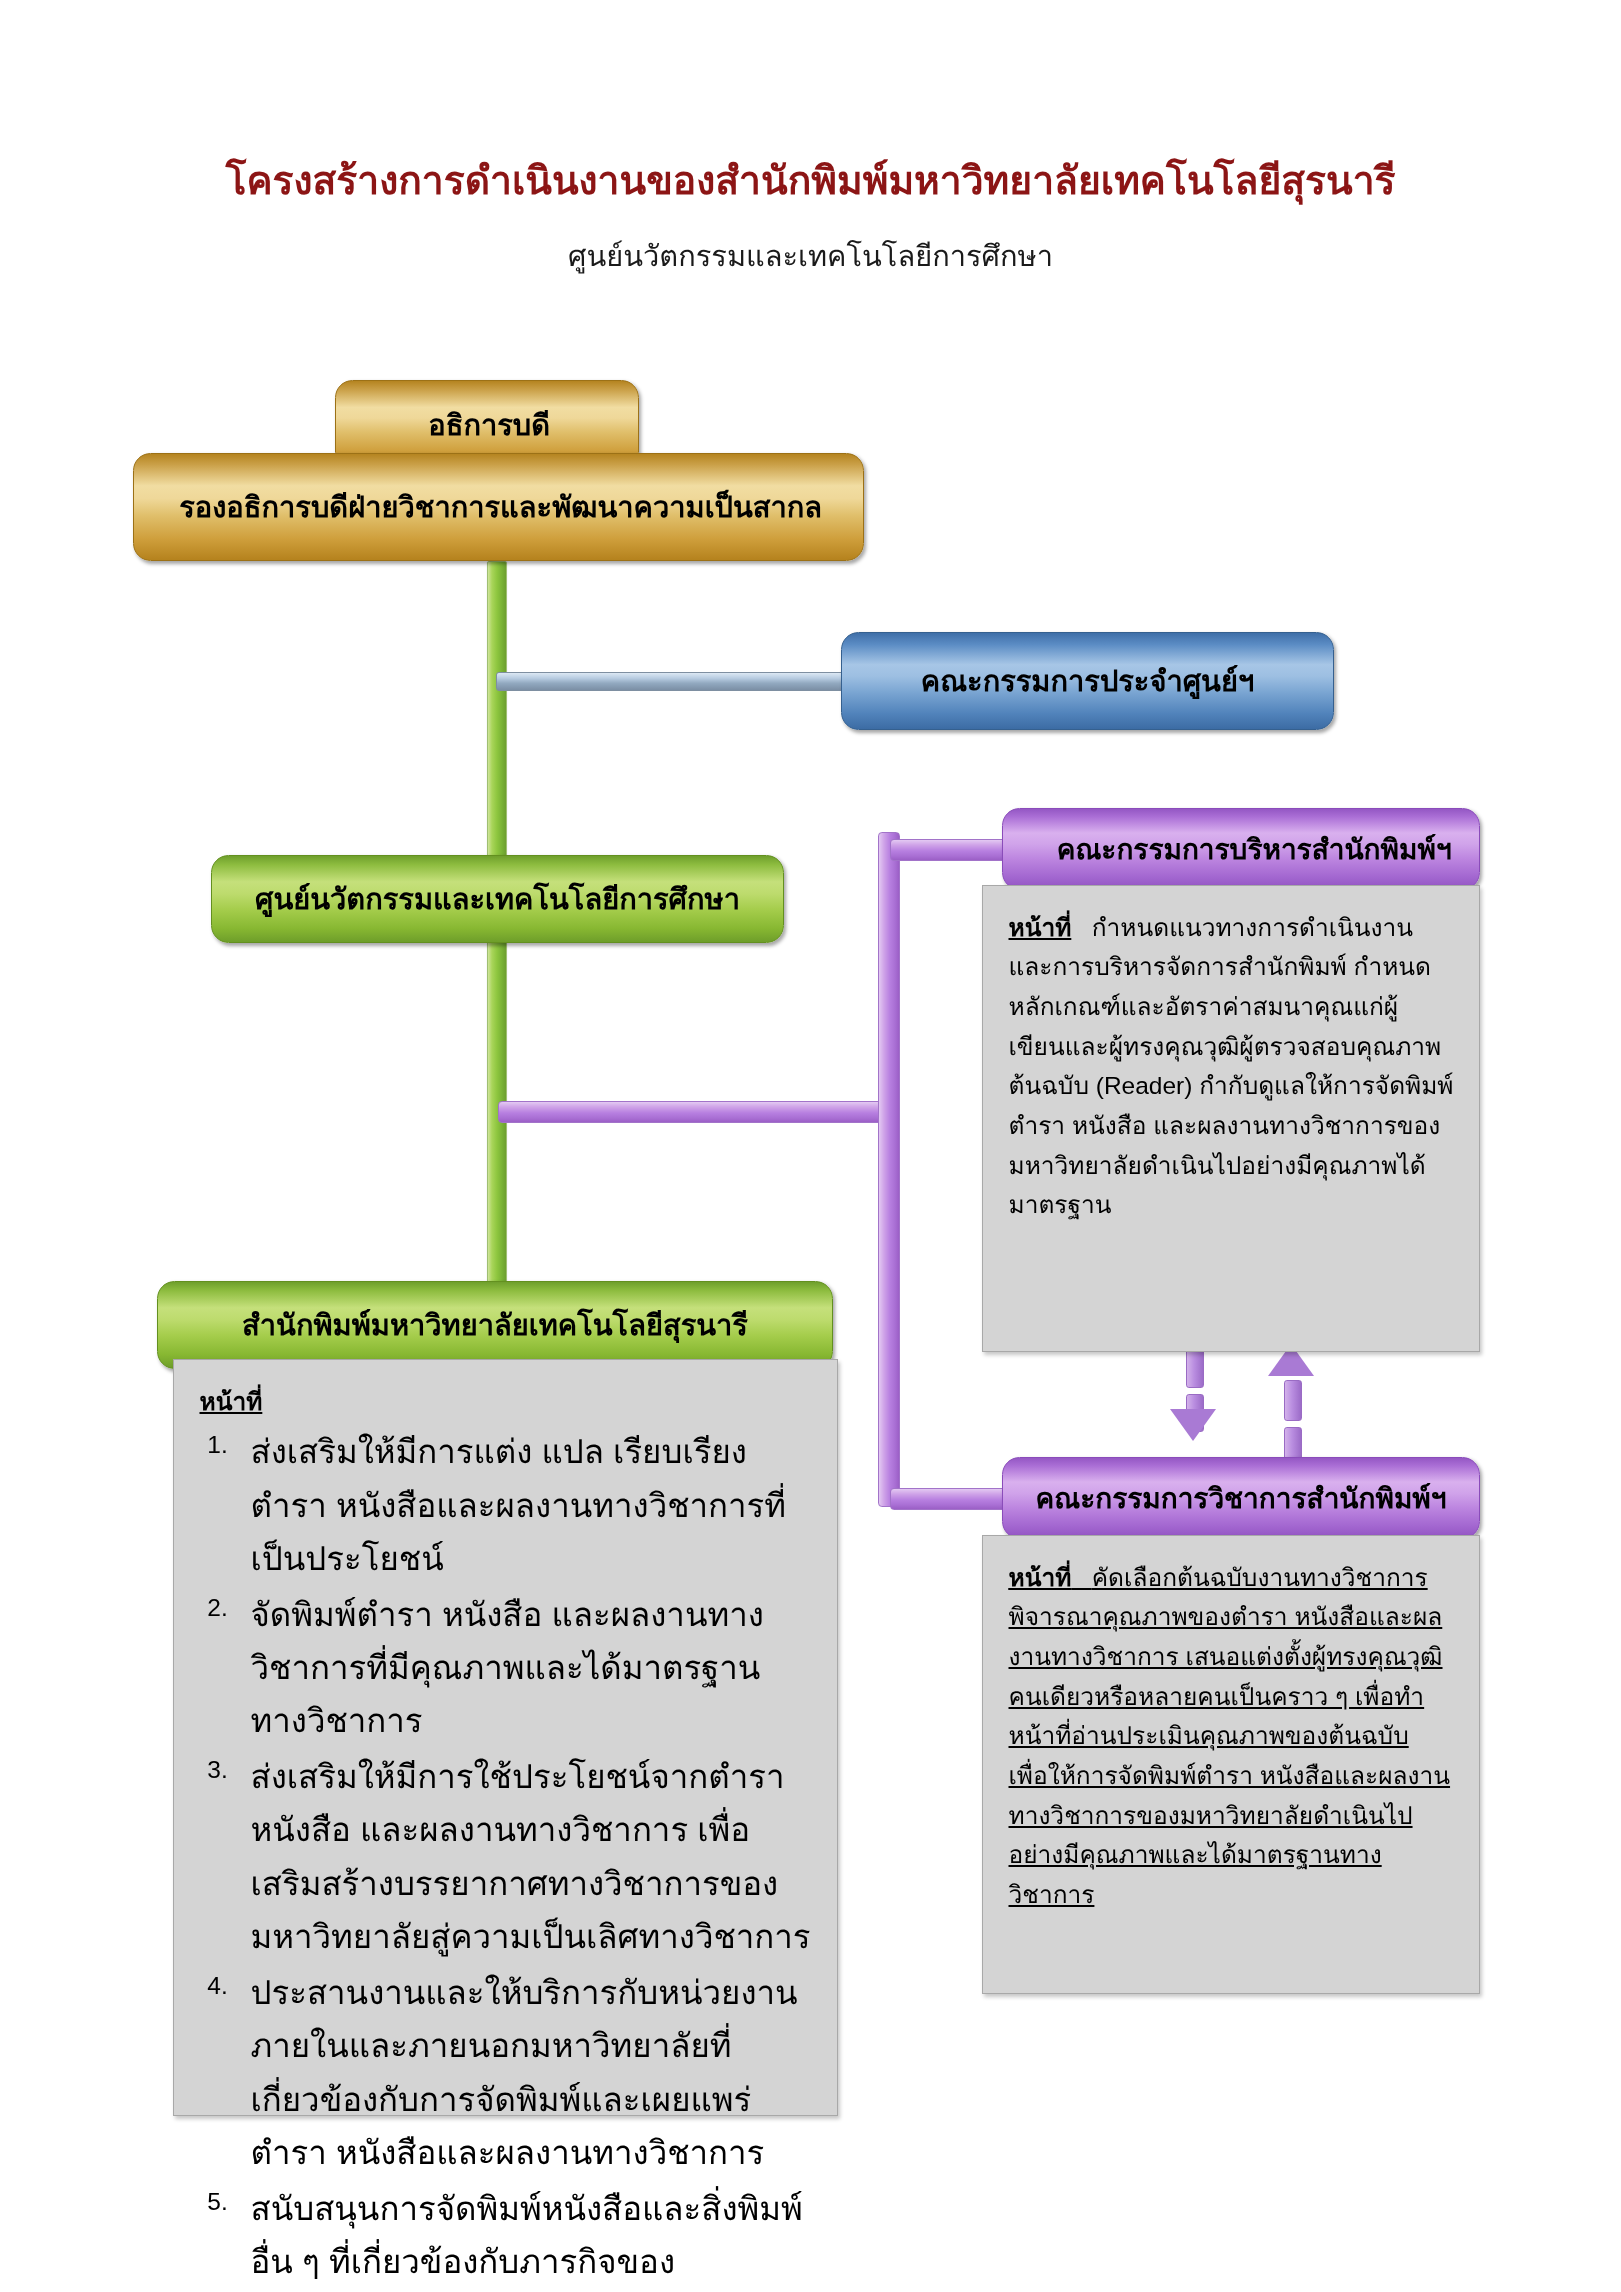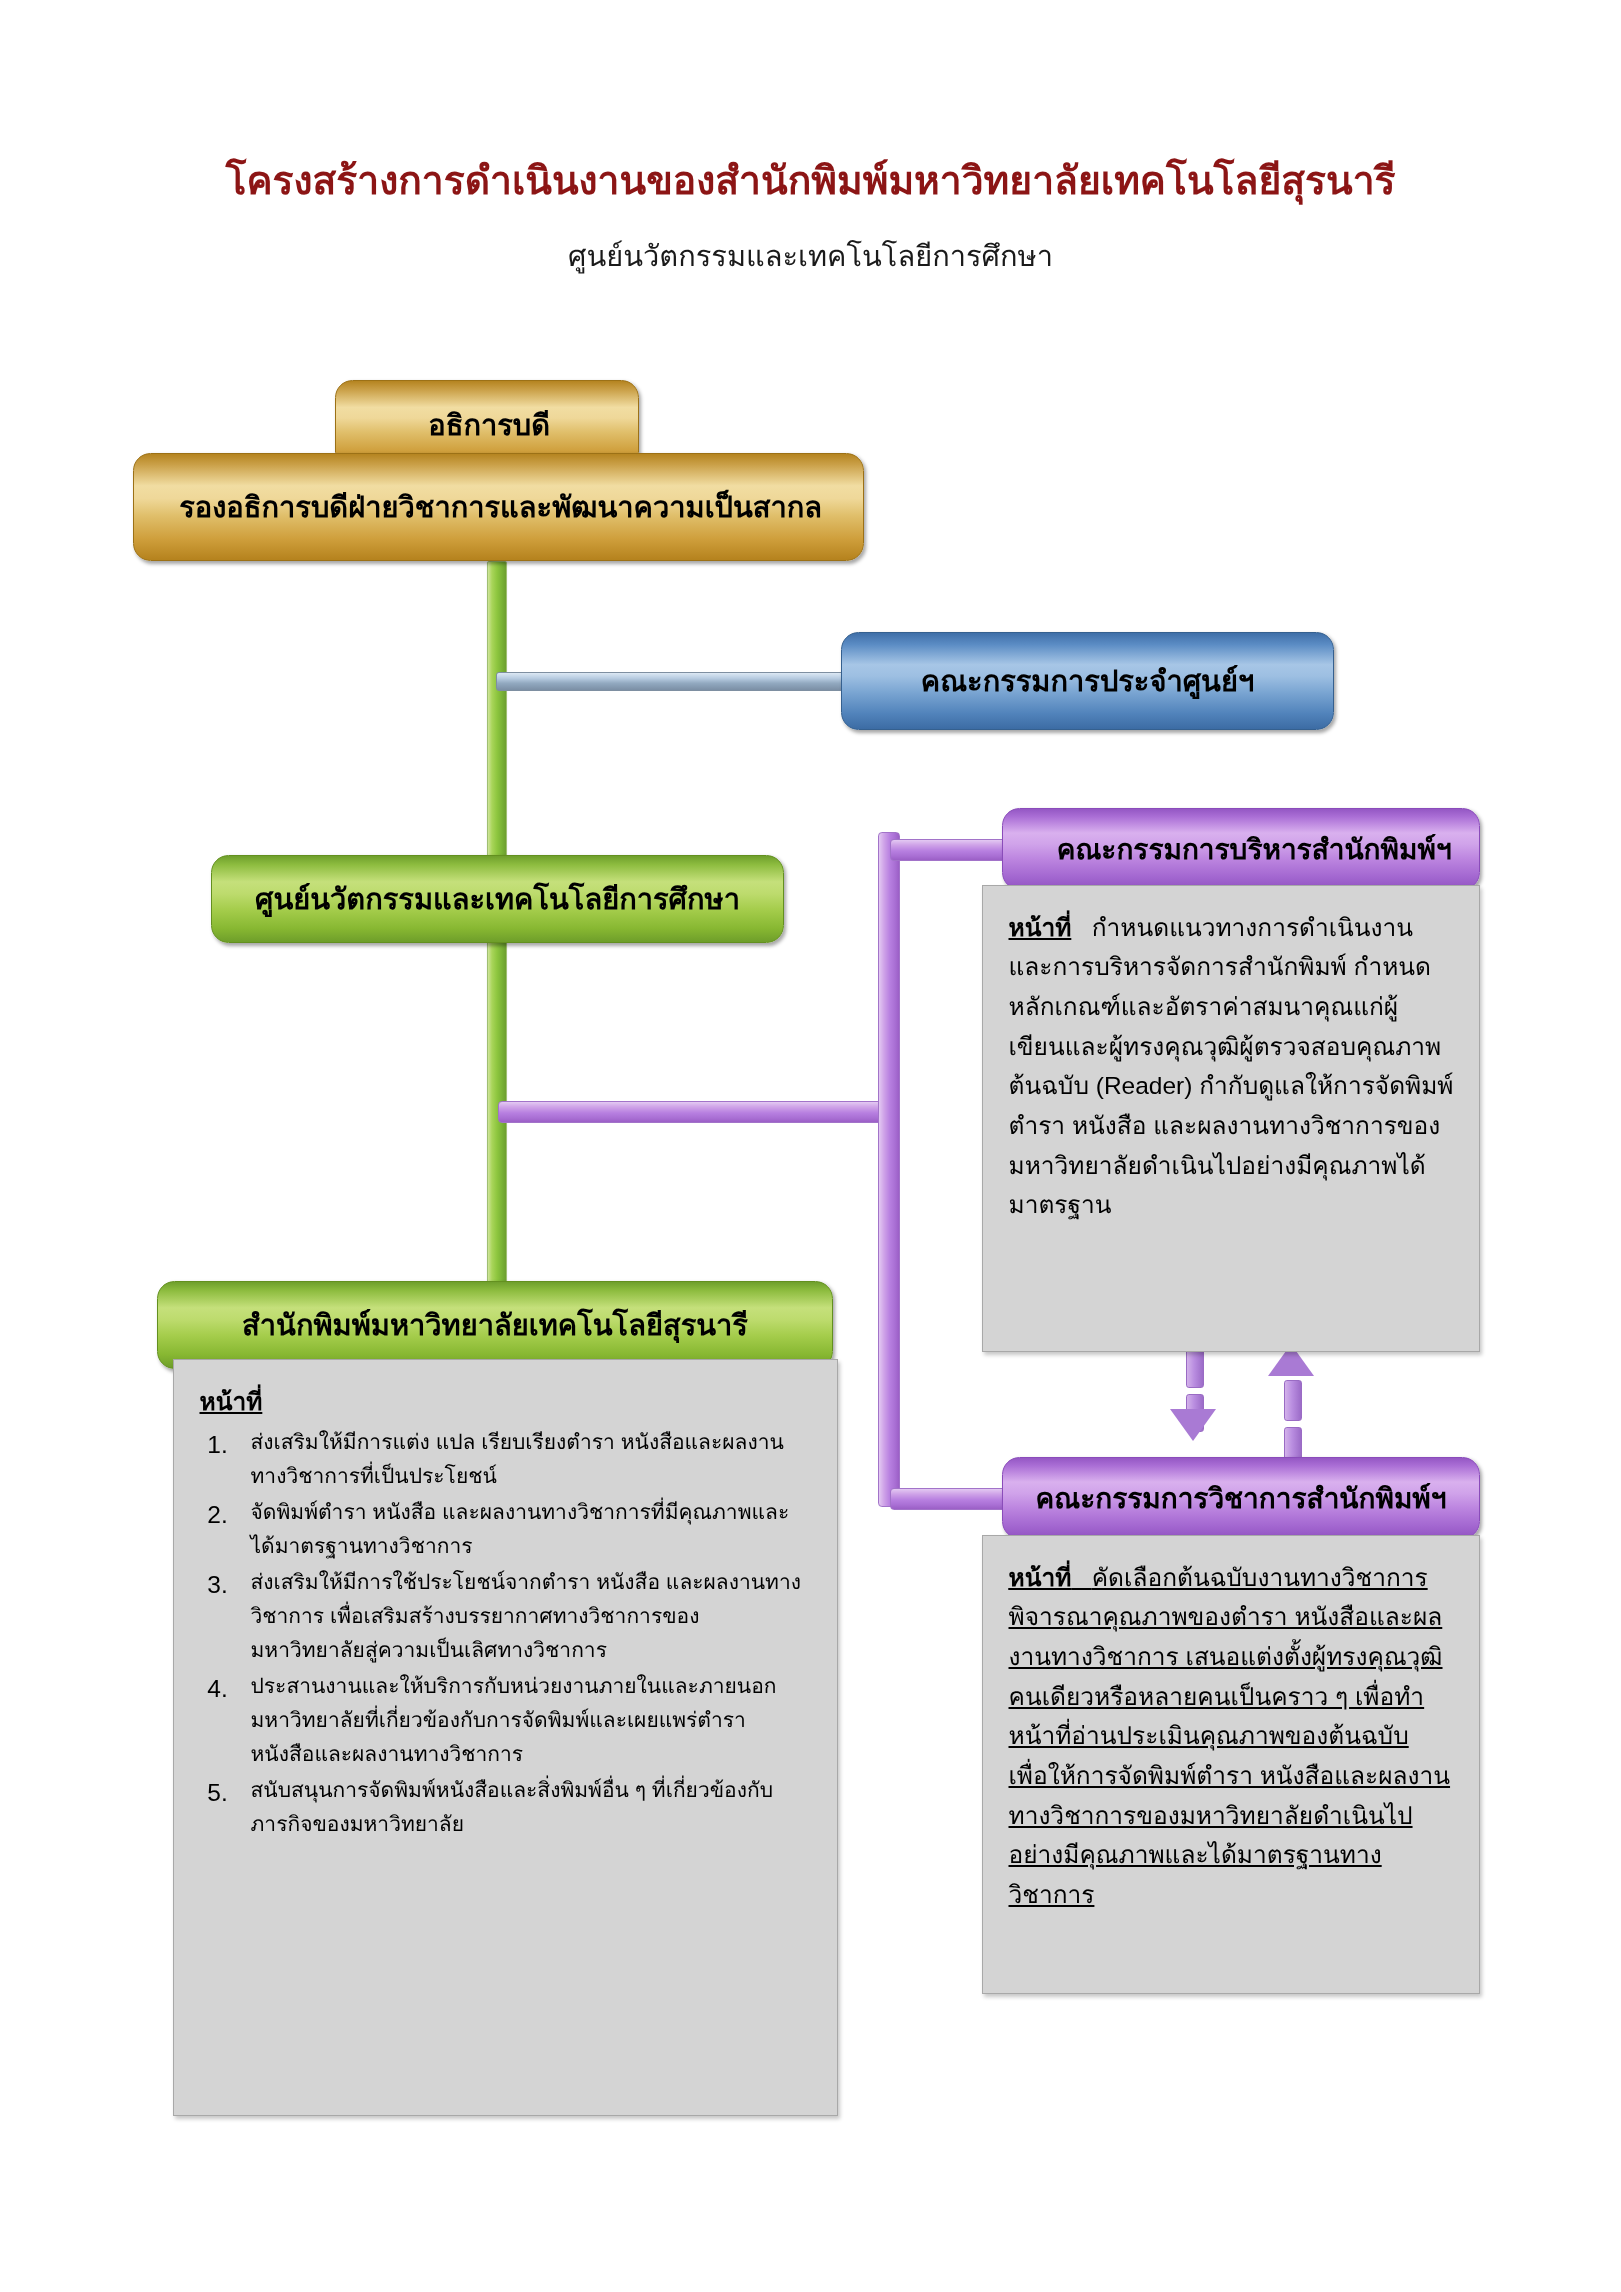--- a/index.html
+++ b/index.html
@@ -154,21 +154,21 @@
   .panel ol {
     margin: 3.9px 0 0 0;
     padding-left: 0;
     list-style: none;
     counter-reset: duty;
   }
   .panel ol li {
     counter-increment: duty;
     position: relative;
     padding-left: 51px;
-    font-size: 21px;
+    font-size: 33px;
     line-height: 1.62;
     margin-bottom: 2px;
   }
   .panel ol li::before {
     content: counter(duty) ".";
     position: absolute;
     left: 7.8px;
     top: 0;
     font-size: 24.5px;
   }

